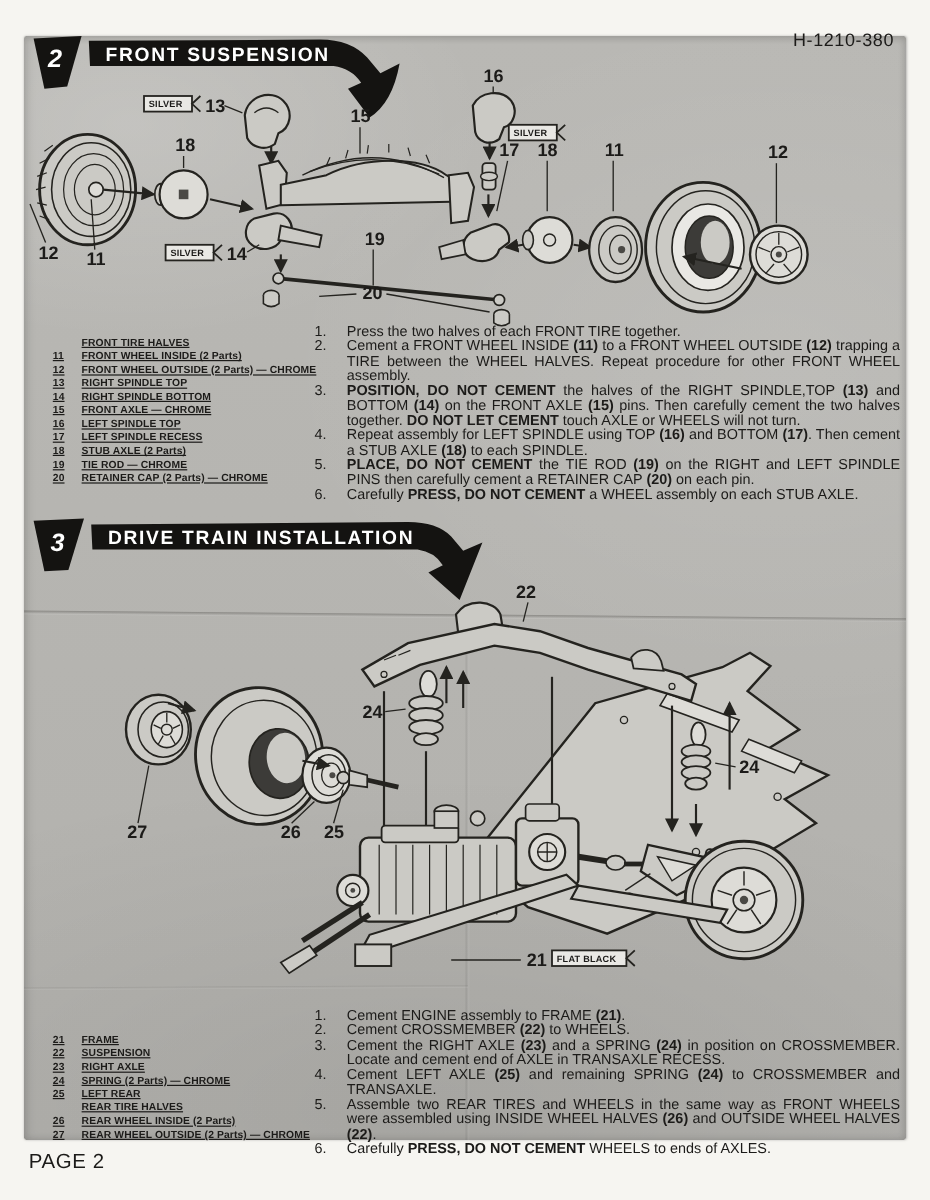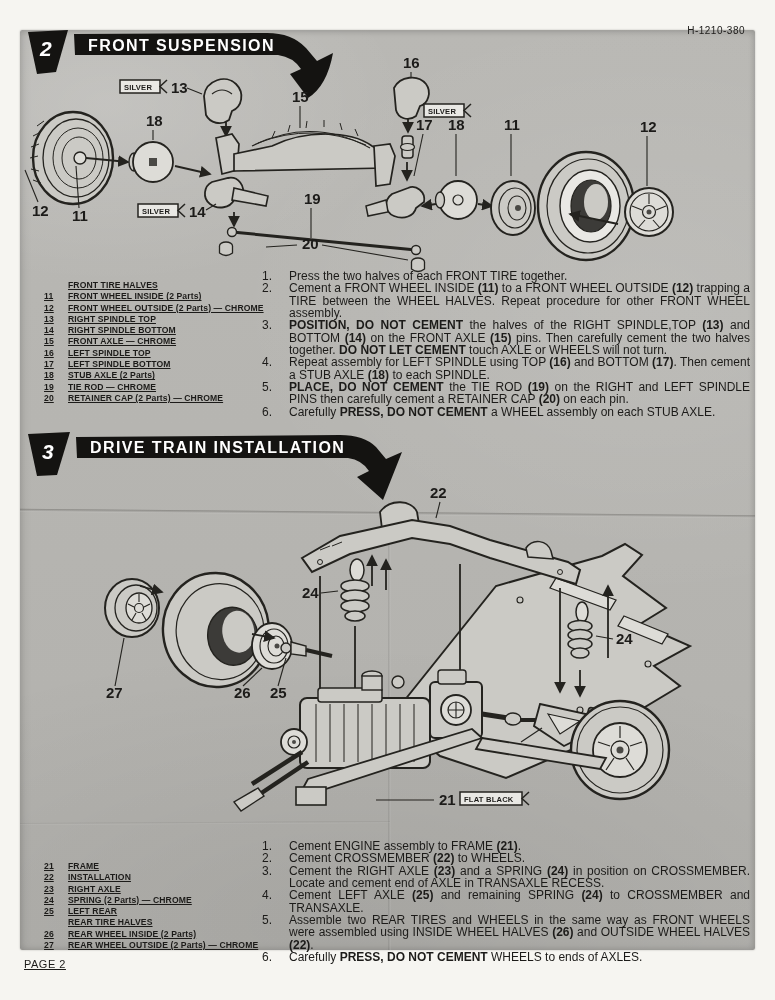--- a/index.html
+++ b/index.html
@@ -21,22 +21,22 @@
     border-radius:2px;
   }
   .crease-h{position:absolute;left:20px;width:735px;top:512px;height:3px;
     background:linear-gradient(rgba(40,38,34,.30),rgba(255,255,255,.14));
     transform:rotate(.5deg);}
   .crease-v{position:absolute;left:388px;top:505px;height:445px;width:3px;
     background:linear-gradient(90deg,rgba(0,0,0,.10),rgba(255,255,255,.10));}
   .crease-h2{position:absolute;left:20px;width:370px;top:822px;height:2px;
     background:linear-gradient(rgba(40,38,34,.10),rgba(255,255,255,.10));transform:rotate(-.3deg);}
 
-  .doc-code{position:absolute;top:25px;right:30px;font-size:10px;letter-spacing:.5px;}
-  .page-label{position:absolute;left:24px;top:958px;font-size:11px;letter-spacing:.5px;text-decoration:underline;}
+  .doc-code{position:absolute;top:25px;right:30px;font-size:15px;letter-spacing:.5px;}
+  .page-label{position:absolute;left:24px;top:958px;font-size:17px;letter-spacing:.5px;}
 
   .banner-svg{position:absolute;overflow:visible;}
   .banner-title{fill:#fff;font-weight:700;font-size:16px;letter-spacing:1.4px;}
   .badge-num{fill:#fff;font-weight:700;font-style:italic;font-size:21px;}
 
   .diagram{position:absolute;overflow:visible;}
   svg text{font-family:"Liberation Sans",sans-serif;font-weight:700;fill:#1c1b19;}
   .callout{font-size:15px;}
   .flag-text{font-size:7.6px;letter-spacing:.2px;}
   .ink{stroke:#24231f;fill:none;}
@@ -254,21 +254,21 @@
     <div class="part-row">
       <span class="part-num">15</span>
       <span class="part-name">FRONT AXLE — CHROME</span>
     </div>
     <div class="part-row">
       <span class="part-num">16</span>
       <span class="part-name">LEFT SPINDLE TOP</span>
     </div>
     <div class="part-row">
       <span class="part-num">17</span>
-      <span class="part-name">LEFT SPINDLE BOTTOM</span>
+      <span class="part-name">LEFT SPINDLE RECESS</span>
     </div>
     <div class="part-row">
       <span class="part-num">18</span>
       <span class="part-name">STUB AXLE (2 Parts)</span>
     </div>
     <div class="part-row">
       <span class="part-num">19</span>
       <span class="part-name">TIE ROD — CHROME</span>
     </div>
     <div class="part-row">
@@ -474,21 +474,21 @@
   </g>
 </svg>
 
 <div class="parts-list" style="left:44px;top:861px;width:230px">
     <div class="part-row">
       <span class="part-num">21</span>
       <span class="part-name">FRAME</span>
     </div>
     <div class="part-row">
       <span class="part-num">22</span>
-      <span class="part-name">INSTALLATION</span>
+      <span class="part-name">SUSPENSION</span>
     </div>
     <div class="part-row">
       <span class="part-num">23</span>
       <span class="part-name">RIGHT AXLE</span>
     </div>
     <div class="part-row">
       <span class="part-num">24</span>
       <span class="part-name">SPRING (2 Parts) — CHROME</span>
     </div>
     <div class="part-row">

